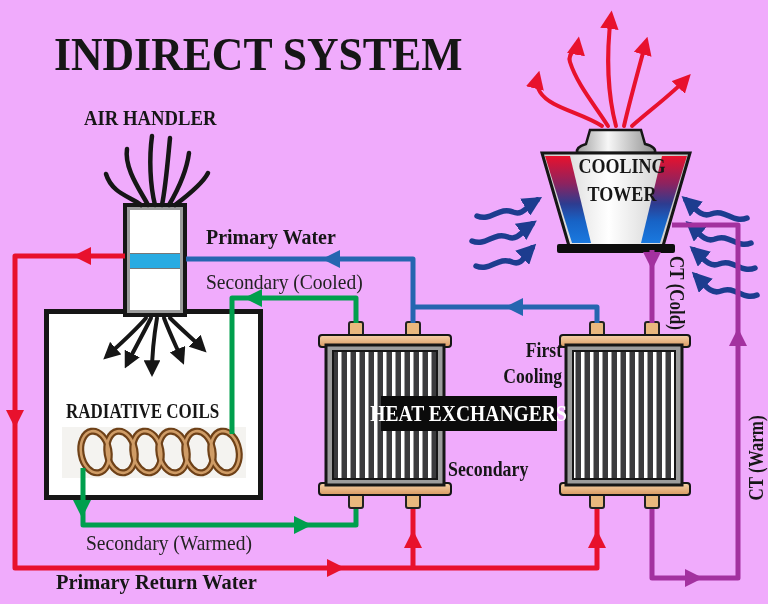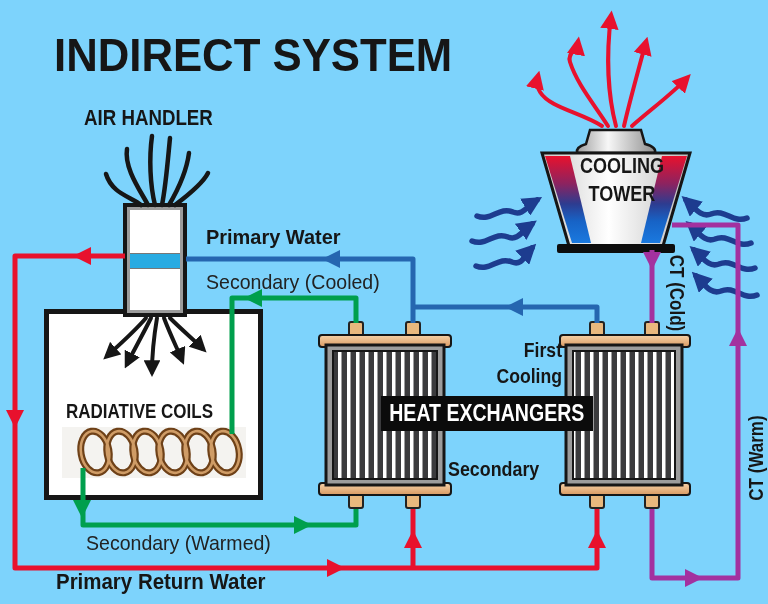--- a/index.html
+++ b/index.html
@@ -1,33 +1,33 @@
 <!DOCTYPE html>
 <html><head>
 <meta charset="utf-8">
 <style>
   html,body{margin:0;padding:0;background:#fff;}
-  #canvas{position:relative;width:768px;height:604px;background:#7dd3fc;overflow:hidden;
-          font-family:Liberation Sans, sans-serif;color:#111;}
+  #canvas{position:relative;width:768px;height:604px;background:#f0abfc;overflow:hidden;
+          font-family:Liberation Serif, serif;color:#111;}
   .abs{position:absolute;}
   .lbl{position:absolute;white-space:nowrap;color:#161616;}
   .bold{font-weight:bold;}
   .cond{transform:scaleX(0.85);transform-origin:left center;}
   .condC{transform:scaleX(0.82);transform-origin:center center;}
   .condR{transform:scaleX(0.88);transform-origin:right center;}
 
   #title{left:54px;top:28px;font-size:46px;font-weight:bold;letter-spacing:0px;
          transform:scaleX(0.95);transform-origin:left top;}
   #lbl-air-handler{left:84px;top:105px;font-size:22px;}
   #lbl-primary-water{left:206px;top:225px;font-size:21px;transform:scaleX(0.95);transform-origin:left center;}
   #lbl-secondary-cooled{left:206px;top:270px;font-size:21px;transform:scaleX(0.93);transform-origin:left center;color:#222;}
   #lbl-radiative-coils{left:66px;top:400px;font-size:20px;}
   #lbl-secondary-warmed{left:86px;top:531px;font-size:21px;transform:scaleX(0.93);transform-origin:left center;color:#222;}
   #lbl-primary-return{left:56px;top:569px;font-size:22px;transform:scaleX(0.93);transform-origin:left center;}
-  #banner-heat-exchangers{left:381px;top:396px;width:212px;height:35px;background:#0b0b0b;color:#fff;
+  #banner-heat-exchangers{left:381px;top:396px;width:176px;height:35px;background:#0b0b0b;color:#fff;
          display:flex;align-items:center;justify-content:center;font-size:23px;font-weight:bold;}
   #banner-heat-exchangers span{transform:scaleX(0.85);white-space:nowrap;}
   #lbl-first{left:470px;top:339px;width:92px;text-align:right;font-size:20px;}
   #lbl-cooling{left:470px;top:365px;width:92px;text-align:right;font-size:20px;}
   #lbl-secondary{left:448px;top:457px;font-size:21px;}
   #lbl-cooling-tower{left:560px;top:152px;width:124px;text-align:center;font-size:22px;font-weight:bold;line-height:28px;}
   #lbl-ct-cold{left:612px;top:282px;width:130px;height:22px;text-align:center;font-size:20px;font-weight:bold;
          transform:rotate(90deg) scaleX(0.85);}
   #lbl-ct-warm{left:656px;top:447px;width:200px;height:22px;text-align:center;font-size:20px;font-weight:bold;
          transform:rotate(-90deg) scaleX(0.85);}

